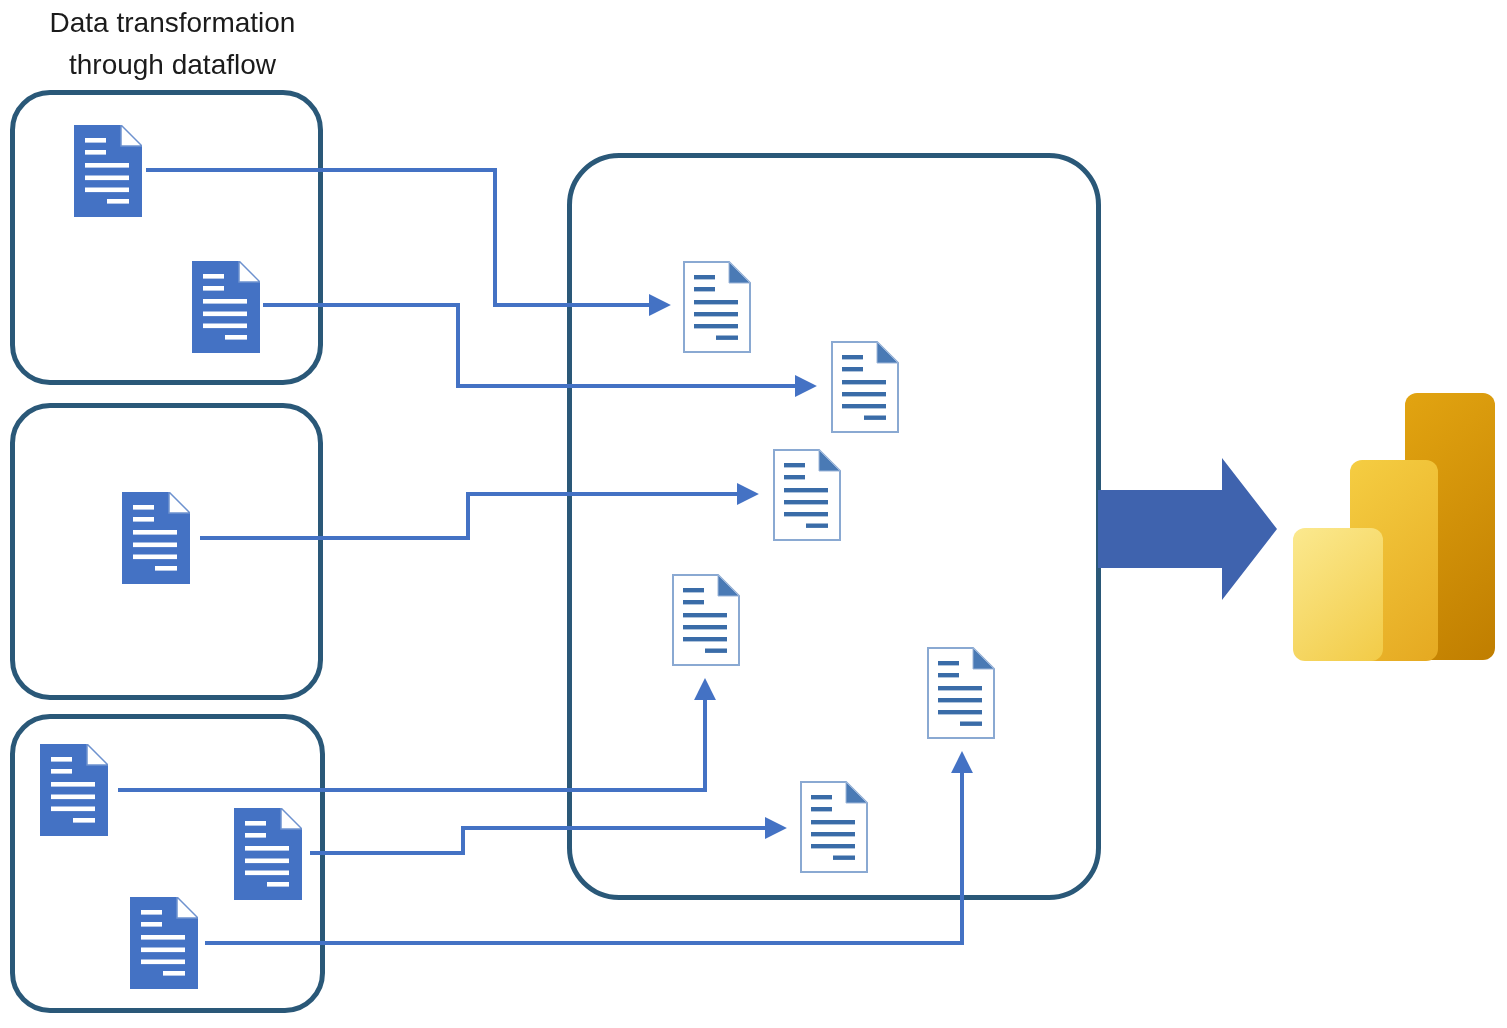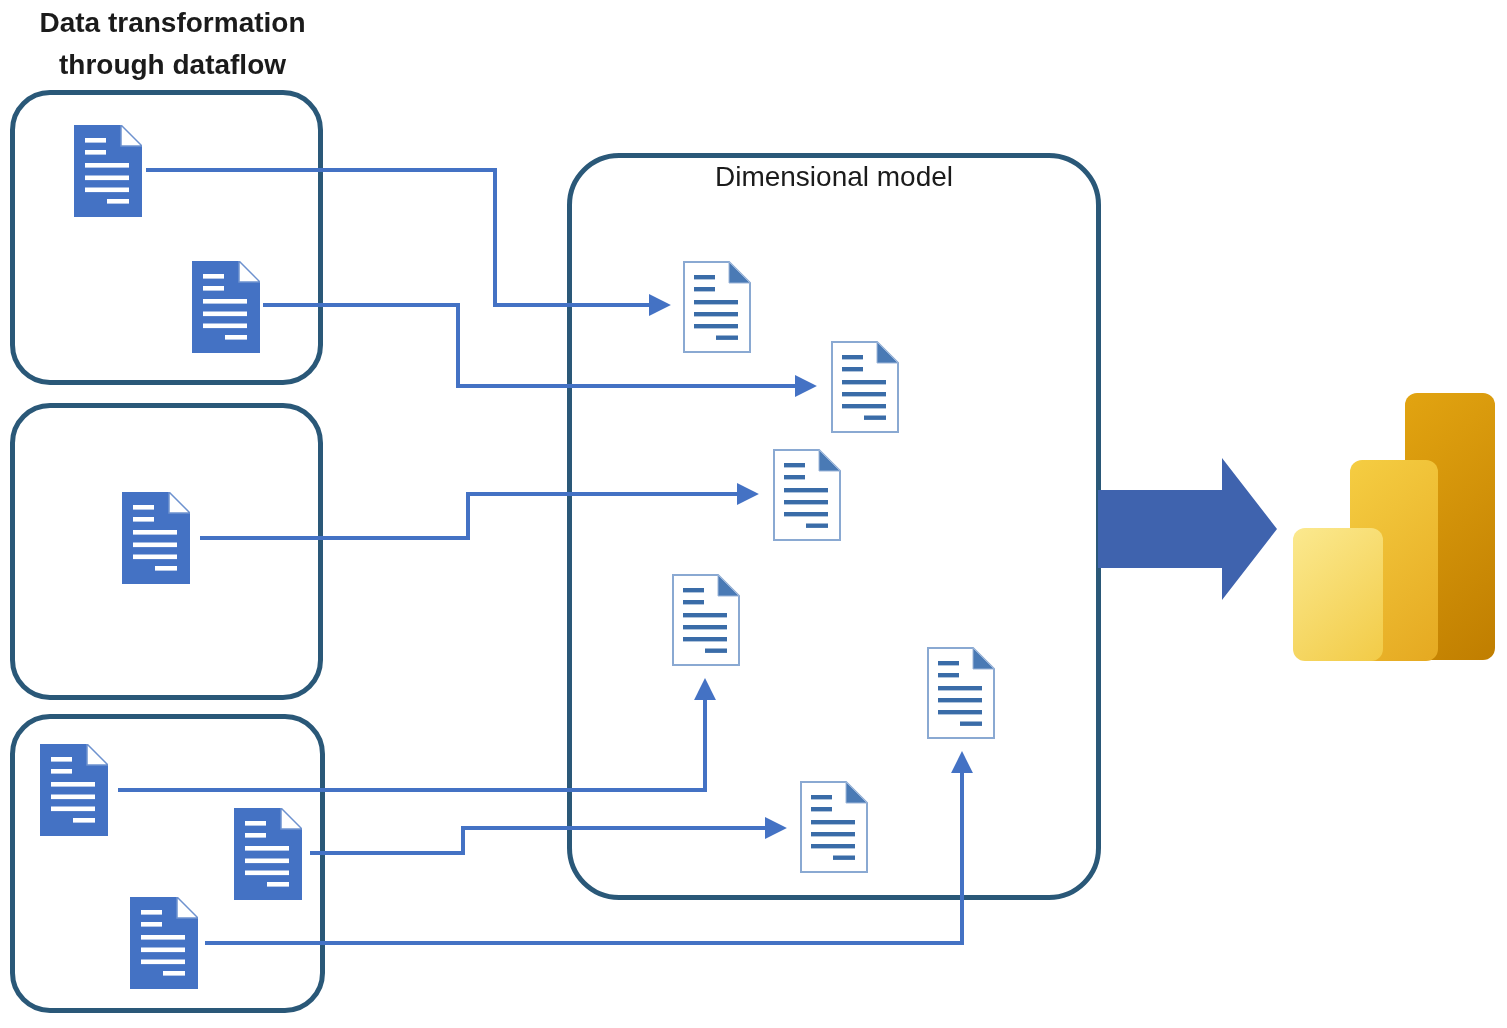--- a/index.html
+++ b/index.html
@@ -76,27 +76,26 @@
           <rect x="11" y="26" width="21" height="4.4"></rect>
           <rect x="11" y="39" width="44" height="4.4"></rect>
           <rect x="11" y="51" width="44" height="4.4"></rect>
           <rect x="11" y="63" width="44" height="4.4"></rect>
           <rect x="33" y="74.5" width="22" height="4.4"></rect>
         </g>
       </symbol>
     </defs>
   </svg>
 
-  <div class="diagram-title" style="left:0px;top:2px;width:345px;font-weight:bold;">
+  <div class="diagram-title" style="left:0px;top:2px;width:345px;">
     <div>Data transformation</div>
     <div>through dataflow</div>
   </div>
 
   <div class="diagram-title" style="left:567px;top:156px;width:534px;">
-    <div>Dimensional model</div>
   </div>
 
   <div class="group-box" style="left:10px;top:90px;width:313px;height:295px;"></div>
   <div class="group-box" style="left:10px;top:403px;width:313px;height:297px;"></div>
   <div class="group-box" style="left:10px;top:714px;width:315px;height:299px;"></div>
 
   <div class="group-box model-box" style="left:567px;top:153px;width:534px;height:747px;"></div>
 
   <svg class="doc" style="left:74px;top:125px" width="68" height="92">
       <use href="#sym-doc-blue"></use>

